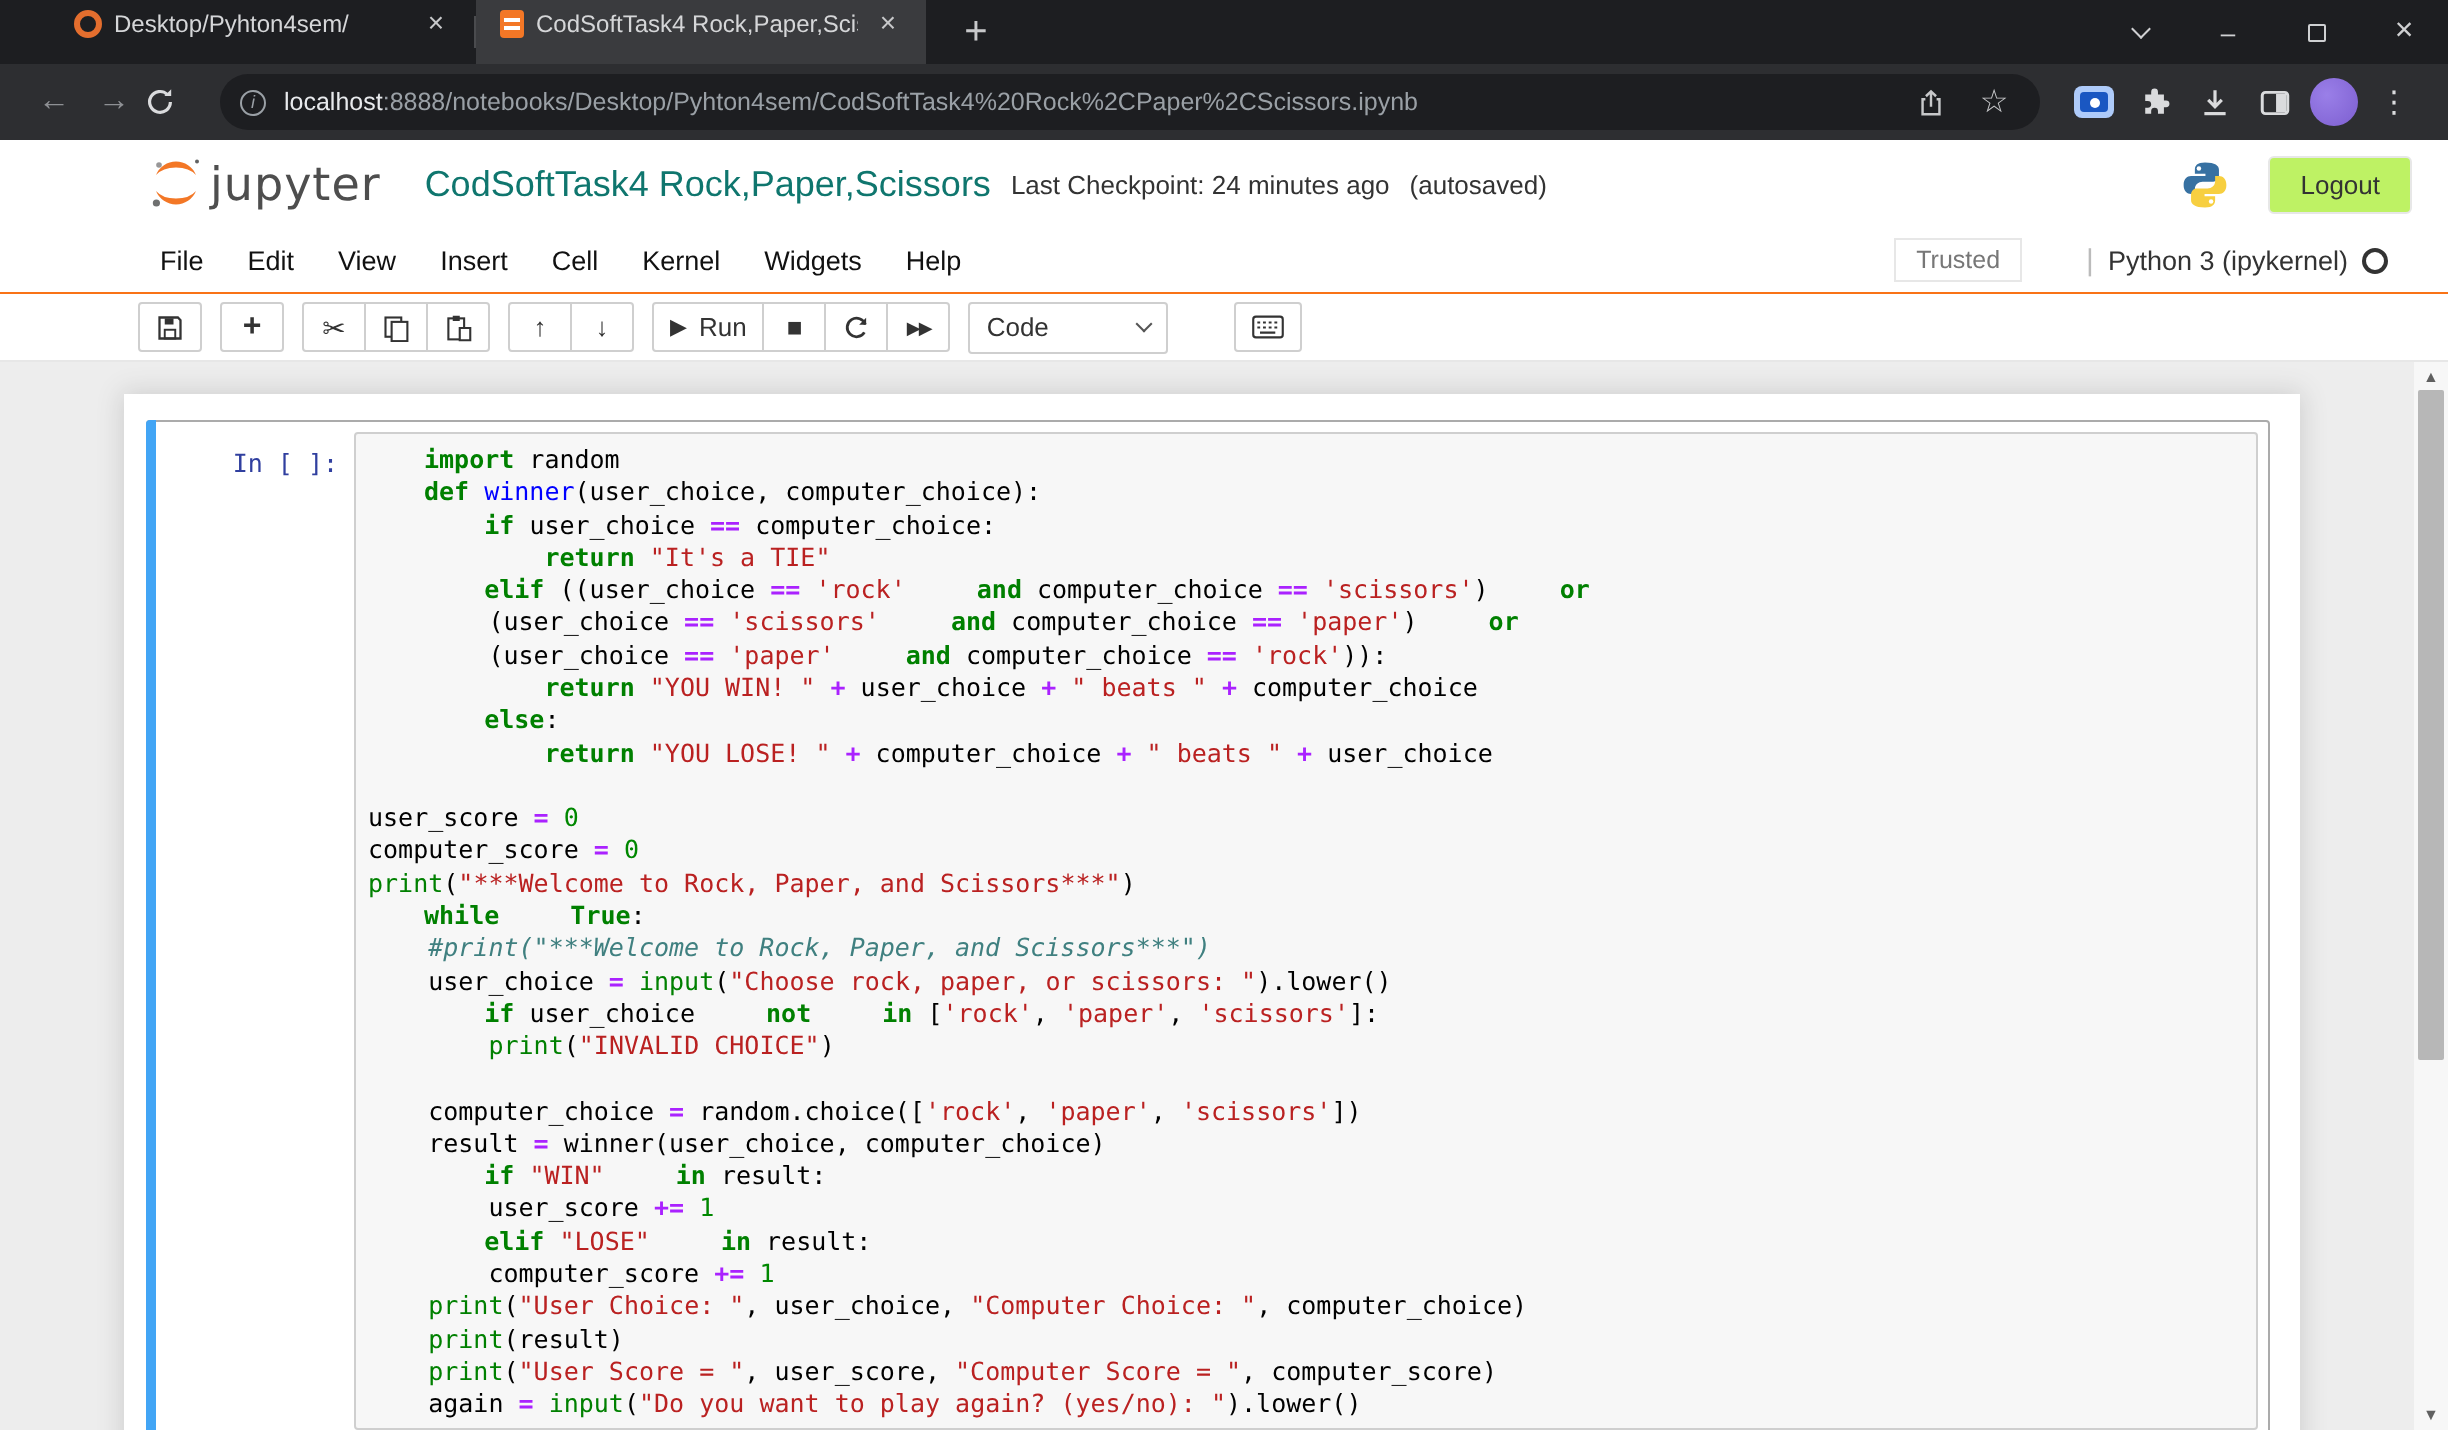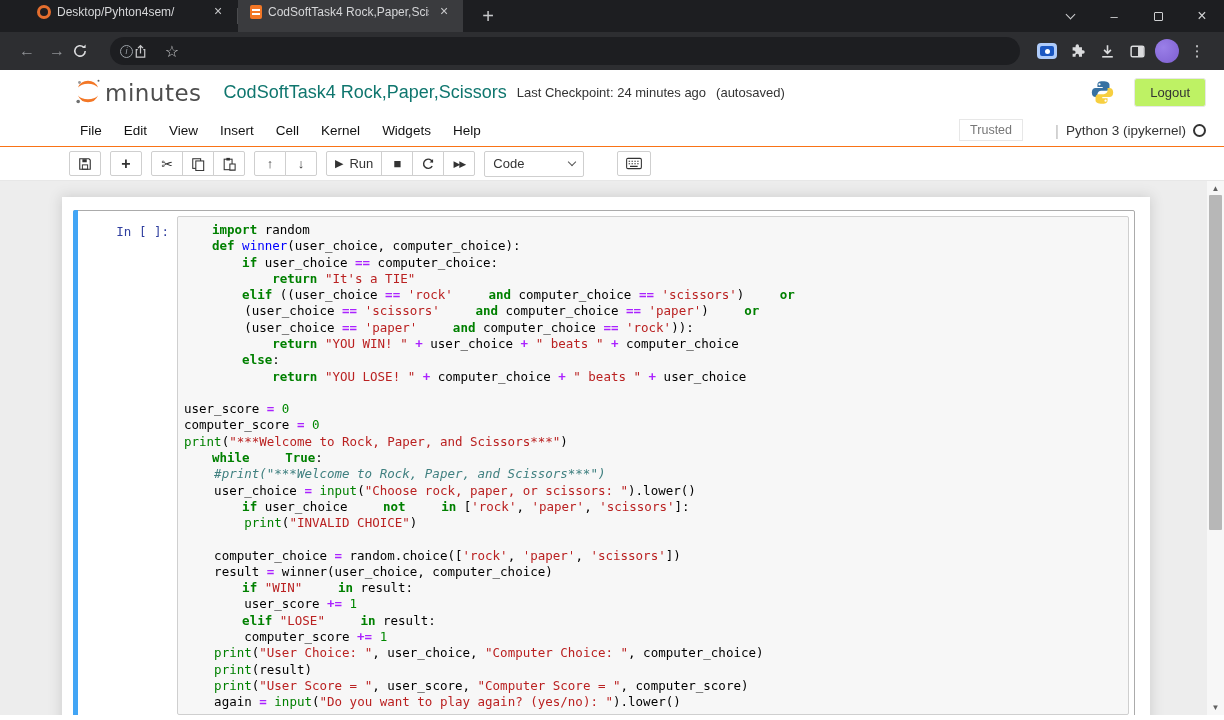--- a/index.html
+++ b/index.html
@@ -43,21 +43,21 @@
   .logo { display:flex; align-items:flex-end; cursor:pointer; }
   .logo-word { font-size:23px; color:#4e4e4e; letter-spacing:0.5px; margin-left:4px; font-family:"DejaVu Sans",sans-serif; }
   .nb-title { font-size:18px; color:#0f766e; margin-left:22px; cursor:pointer; }
   .chk { font-size:13px; color:#333; margin-left:10px; }
   .header-right { position:absolute; right:18px; top:0; height:44px; display:flex; align-items:center; gap:18px; }
   .logout { border:1px solid #e7e7e7; background:#bef264; border-radius:3px; padding:6px 15px; font-size:13px; color:#333; cursor:pointer; }
 
   
   .jmenu { height:33px; border-bottom:1px solid #f97316; display:flex; align-items:center; padding:0 18px 0 69px; font-size:13.5px; color:#111; position:relative; }
   .menu-item { padding:6px 11px; cursor:pointer; }
-  .menu-right { position:absolute; right:18px; display:flex; align-items:center; gap:14px; }
+  .menu-right { position:absolute; right:30px; display:flex; align-items:center; gap:14px; }
   .trusted { border:1px solid #e7e7e7; color:#777; font-size:12.5px; padding:3px 10px; background:#fff; margin-right:18px; }
   .kernel-ind { display:flex; align-items:center; gap:7px; color:#333; font-size:13.5px; }
   .kernel-sep { color:#bbb; font-size:15px; }
   .kernel-circle { width:13px; height:13px; border:2px solid #333; border-radius:50%; }
 
   
   .jtoolbar { height:34px; border-bottom:1px solid #e7e7e7; display:flex; align-items:center; padding-left:69px; gap:9px; }
   .btn-group { display:flex; }
   .tbtn { height:25px; min-width:32px; background:#fff; border:1px solid #cfcfcf; color:#333; font-size:13px; display:flex; align-items:center; justify-content:center; padding:0 8px; cursor:pointer; }
   .btn-group .tbtn + .tbtn { margin-left:-1px; }
@@ -130,20 +130,21 @@
   <span class="nav-ico">→</span>
   <span class="nav-ico light">
     <svg width="16" height="16" viewBox="0 0 16 16">
         <path d="M13.2 8a5.2 5.2 0 1 1-1.6-3.8" fill="none" stroke="#dadbdd" stroke-width="1.6"></path>
         <path d="M13.6 1.6v3.4h-3.4z" fill="#dadbdd"></path>
       </svg>
   </span>
 
   <div class="urlpill">
     <span class="circle-i">i</span>
+    <span class="url-text"><b>localhost</b><span>:8888/notebooks/Desktop/Pyhton4sem/CodSoftTask4%20Rock%2CPaper%2CScissors.ipynb</span></span>
     <span class="pill-ico">
       <svg width="15" height="15" viewBox="0 0 16 16">
           <path d="M5 6H3.5v8h9V6H11" fill="none" stroke="#c7c8ca" stroke-width="1.3"></path>
           <path d="M8 10V2M5.3 4.4 8 1.8l2.7 2.6" fill="none" stroke="#c7c8ca" stroke-width="1.3"></path>
         </svg>
     </span>
     <span class="pill-ico" style="font-size:16px">☆</span>
   </div>
 
   <div class="bar-icons">
@@ -180,21 +181,21 @@
 
 <div class="jheader">
   <div class="logo">
     <svg width="26" height="28" viewBox="0 0 26 28">
       <path d="M3 9.5a11.5 7.5 0 0 1 20 0 10.8 10.8 0 0 0-20 0z" fill="#f37726"></path>
       <path d="M3 17.5a11.5 7.5 0 0 0 20 0 10.8 10.8 0 0 1-20 0z" fill="#f37726"></path>
       <circle cx="4.5" cy="4.5" r="1.4" fill="#989798"></circle>
       <circle cx="3.2" cy="23.5" r="1.8" fill="#6f7070"></circle>
       <circle cx="23.5" cy="2.8" r="1" fill="#616262"></circle>
     </svg>
-    <span class="logo-word">minutes</span>
+    <span class="logo-word">jupyter</span>
   </div>
   <span class="nb-title">CodSoftTask4 Rock,Paper,Scissors</span>
   <span class="chk">Last Checkpoint: 24 minutes ago</span>
   <span class="chk">(autosaved)</span>
 
   <div class="header-right">
     <svg width="27" height="27" viewBox="0 0 24 24">
       <path d="M12 2c-3.5 0-4.5 1.4-4.5 3.2V7h4.7v1H5.8C4 8 2.5 9.2 2.5 12s1.5 4 3.3 4h1.7v-2.3c0-1.9 1.6-3.2 3.4-3.2h4.7c1.5 0 2.6-1.2 2.6-2.7V5.2C18.2 3.4 16.5 2 12 2z" fill="#3771a2"></path>
       <circle cx="9.3" cy="4.7" r="1" fill="#fff"></circle>
       <path d="M12 22c3.5 0 4.5-1.4 4.5-3.2V17h-4.7v-1h6.4c1.8 0 3.3-1.2 3.3-4s-1.5-4-3.3-4h-1.7v2.3c0 1.9-1.6 3.2-3.4 3.2H8.4c-1.5 0-2.6 1.2-2.6 2.7v2.6C5.8 20.6 7.5 22 12 22z" fill="#f7cf40"></path>

